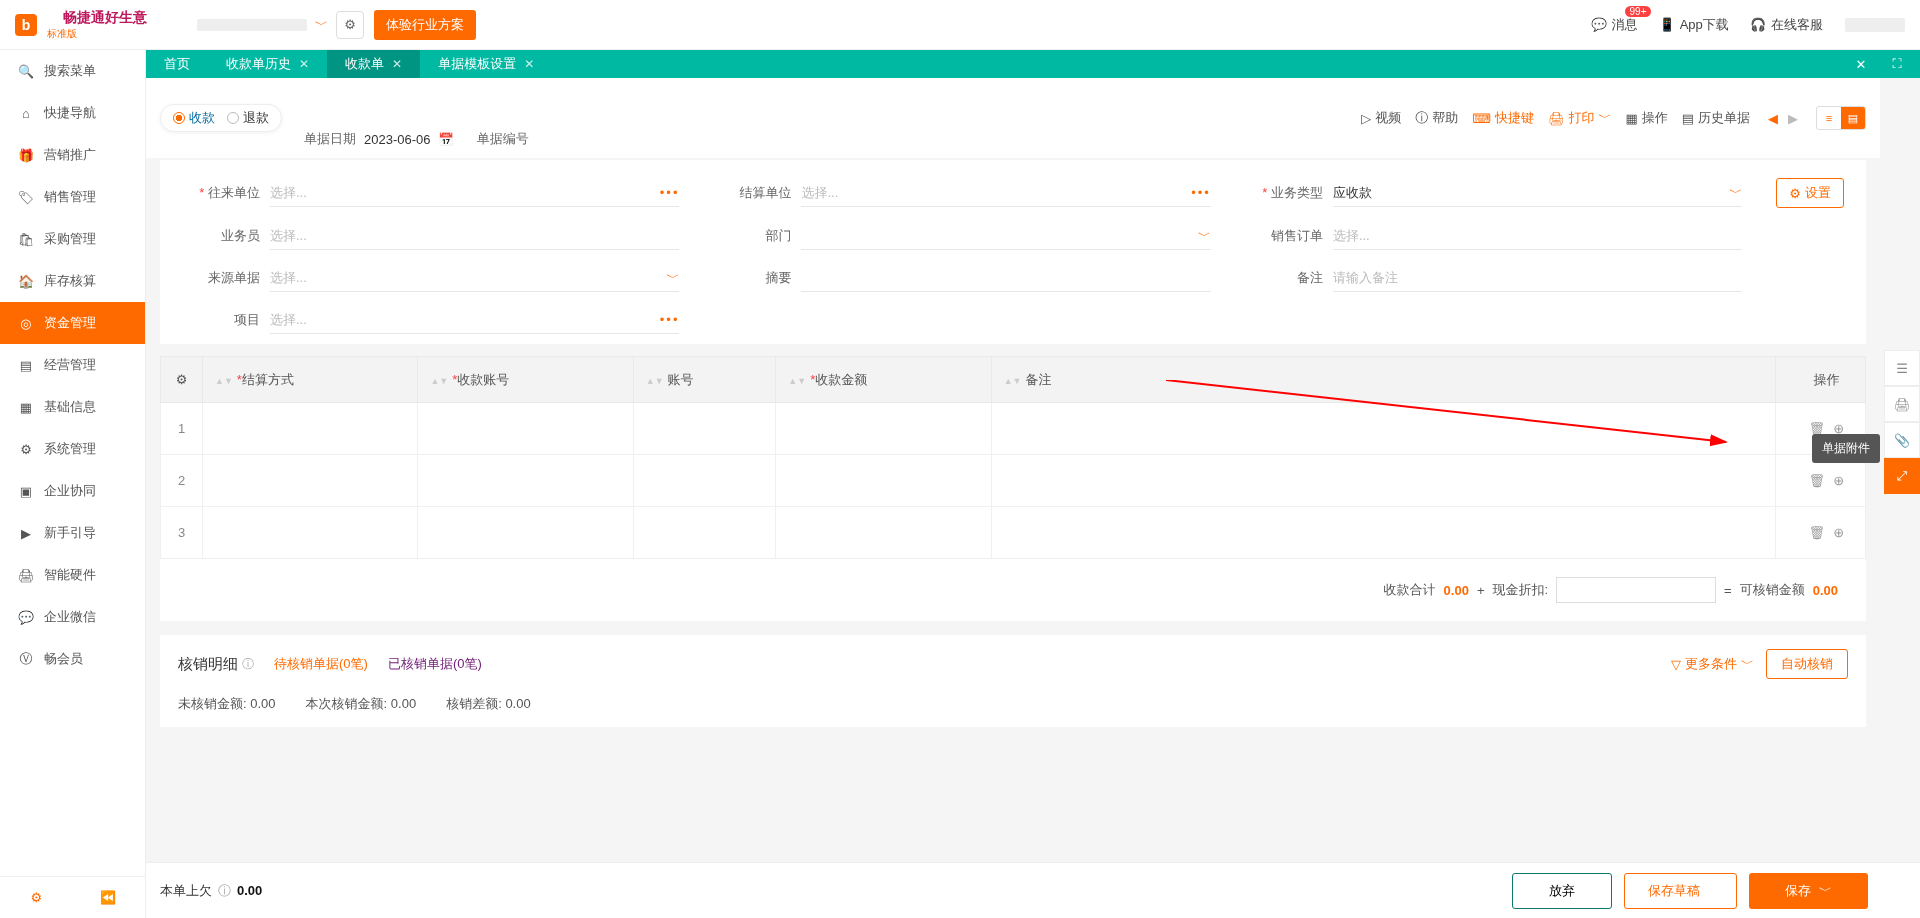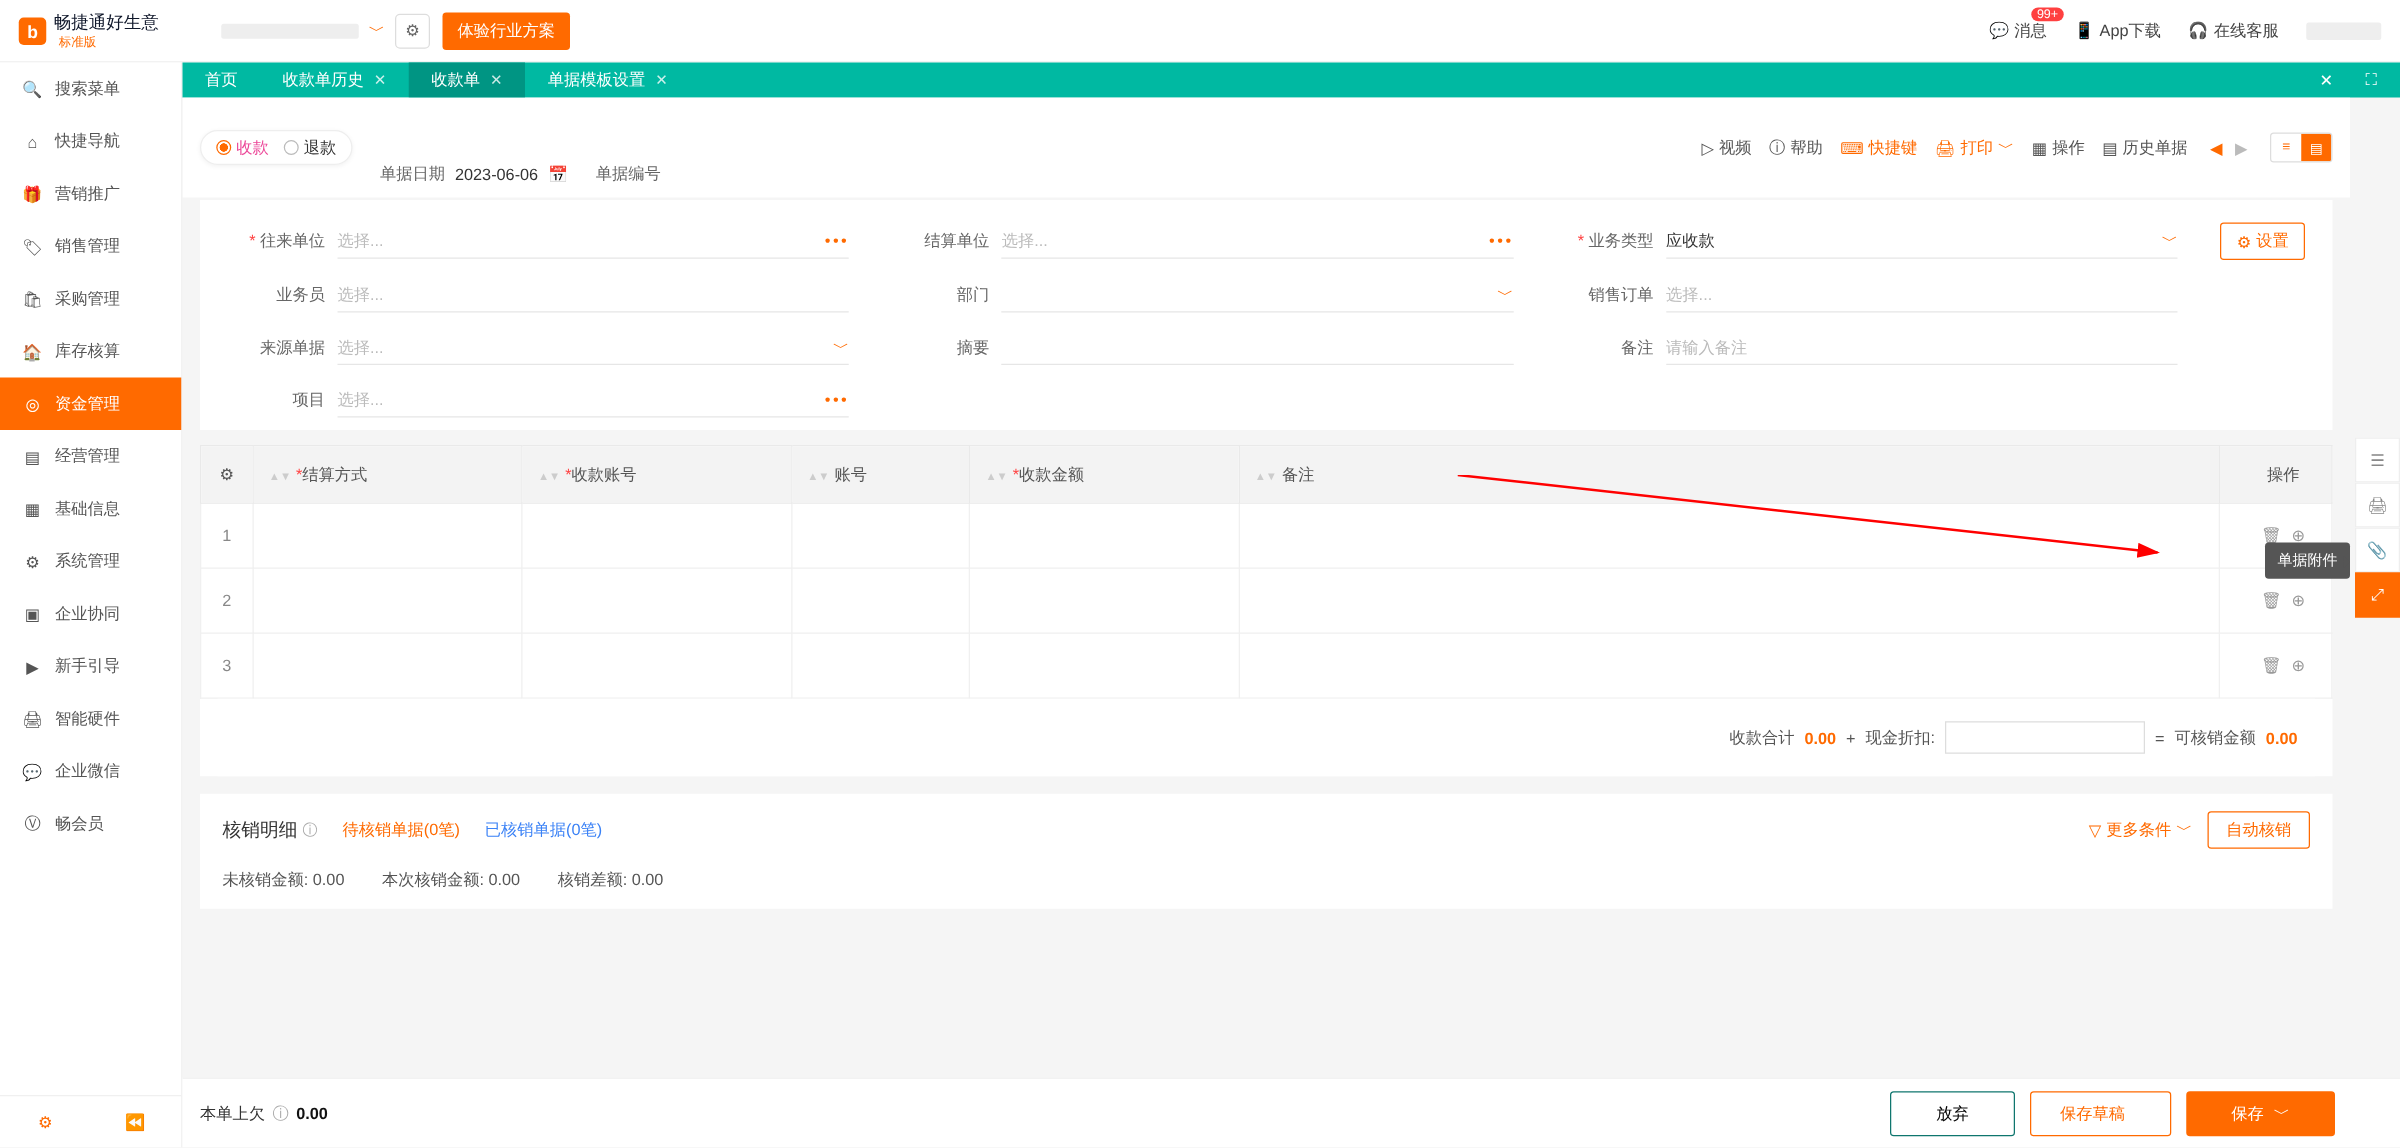--- a/index.html
+++ b/index.html
@@ -1,21 +1,21 @@
 <!DOCTYPE html>
 <html><head>
 <meta charset="utf-8">
 <style>
 * { margin: 0; padding: 0; box-sizing: border-box; font-family: "Microsoft YaHei", sans-serif; }
 body { font-size: 13px; color: #333; background: #f5f5f5; overflow: hidden; }
 .app { display: flex; flex-direction: column; height: 918px; width: 1920px; }
 .topbar { height: 50px; background: #fff; display: flex; align-items: center; padding: 0 15px; border-bottom: 1px solid #eee; }
 .logo { display: flex; align-items: center; gap: 6px; }
 .logo-icon { width: 22px; height: 22px; background: #ff6a00; border-radius: 4px; display: flex; align-items: center; justify-content: center; color: #fff; font-weight: bold; font-size: 14px; }
-.logo-text { color: #0f172a; font-weight: 400; font-size: 14px; }
+.logo-text { color: #be185d; font-weight: 700; font-size: 14px; margin-left: 20px; }
 .logo-sub { color: #ff6a00; font-size: 10px; margin-left: 4px; }
 .org-select { margin-left: 50px; display: flex; align-items: center; color: #999; gap: 8px; }
 .org-select .chev { color: #ff6a00; }
 .top-btn-gear { margin-left: 8px; width: 28px; height: 28px; border: 1px solid #ddd; border-radius: 4px; display: flex; align-items: center; justify-content: center; color: #666; cursor: pointer; }
 .trial-btn { margin-left: 10px; background: #ff6a00; color: #fff; padding: 6px 12px; border-radius: 3px; cursor: pointer; }
 .top-right { margin-left: auto; display: flex; align-items: center; gap: 22px; color: #444; }
 .top-right .item { display: flex; align-items: center; gap: 4px; cursor: pointer; position: relative; }
 .badge99 { position: absolute; top: -10px; right: -14px; background: #ff4040; color: #fff; border-radius: 10px; font-size: 10px; padding: 0 5px; }
 .body { display: flex; flex: 1; min-height: 0; }
 .sidebar { width: 146px; background: #fff; display: flex; flex-direction: column; border-right: 1px solid #eee; }
@@ -30,21 +30,21 @@
 .tab.active { background: #009583; justify-content: flex-end; }
 .tab .close { font-size: 12px; opacity: .8; }
 .tabs-right { margin-left: auto; display: flex; align-items: center; padding-right: 8px; gap: 6px; }
 .tabs-right .tbtn { width: 30px; height: 30px; display: flex; align-items: center; justify-content: center; cursor: pointer; }
 .content { flex: 1; overflow-y: auto; padding-right: 40px; }
 .action-row { display: flex; align-items: center; padding: 10px 0 10px 14px; gap: 10px; background: #fff; margin-bottom: 2px; }
 .radio-group { background: #fff; padding: 4px 12px; border-radius: 15px; border: 1px solid #eee; display: flex; gap: 12px; align-items: center; box-shadow: 0 1px 4px rgba(0,0,0,.06); }
 .rlabel { display: flex; align-items: center; gap: 4px; cursor: pointer; }
 .rcircle { width: 12px; height: 12px; border-radius: 50%; border: 1px solid #bbb; display: inline-block; }
 .rcircle.sel { border-color: #ff6a00; background: radial-gradient(circle,#ff6a00 45%,transparent 50%); }
-.rlabel.sel { color: #ec4899; }
+.rlabel.sel { color: #0369a1; }
 .meta { display: flex; align-items: center; gap: 8px; margin-left: 12px; color: #666; margin-top: 42px; }
 .meta .date { color: #333; }
 .meta .cal { color: #ff6a00; }
 .toolbar-right { margin-left: auto; display: flex; align-items: center; gap: 14px; color: #555; padding-right: 14px; }
 .toolbar-right .titem { display: flex; align-items: center; gap: 4px; cursor: pointer; }
 .toolbar-right .orange { color: #ff6a00; }
 .nav-arrows { display: flex; align-items: center; gap: 2px; }
 .nav-arrows span { color: #bbb; padding: 0 4px; cursor: pointer; }
 .nav-arrows .o { color: #ff6a00; }
 .seg { display: flex; border: 1px solid #ddd; border-radius: 3px; overflow: hidden; }
@@ -69,21 +69,21 @@
 tbody .act { text-align: center; color: #999; }
 tbody .act span { margin: 0 4px; cursor: pointer; }
 .subtotal td { background: #fdf6ea; color: #7a6a4a; }
 .totals { display: flex; justify-content: flex-end; align-items: center; gap: 8px; padding: 18px 14px; color: #555; background: #fff; margin: 0 14px; }
 .totals .amt { color: #ff6a00; font-weight: bold; }
 .totals input { border: 1px solid #ddd; height: 26px; width: 160px; padding: 0 6px; }
 .writeoff { background: #fff; margin: 14px 14px 70px; padding: 14px 18px; }
 .writeoff .hdr { display: flex; align-items: center; gap: 20px; }
 .writeoff .hdr h3 { font-size: 15px; font-weight: 500; display: flex; gap: 4px; align-items: center; }
 .writeoff .hdr .pend { color: #ff6a00; cursor: pointer; }
-.writeoff .hdr .done { color: #3b82f6; cursor: pointer; }
+.writeoff .hdr .done { color: #701a75; cursor: pointer; }
 .writeoff .stats { display: flex; gap: 30px; margin-top: 16px; color: #555; }
 .writeoff .right { margin-left: auto; display: flex; gap: 12px; align-items: center; }
 .more-cond { color: #ff6a00; display: flex; gap: 4px; cursor: pointer; align-items: center; }
 .auto-btn { border: 1px solid #ff6a00; color: #ff6a00; padding: 5px 14px; border-radius: 3px; cursor: pointer; }
 .footer { position: absolute; bottom: 0; left: 0; right: 0; height: 56px; background: #fff; border-top: 1px solid #eee; display: flex; align-items: center; padding: 0 14px; gap: 12px; }
 .footer .owe { display: flex; align-items: center; gap: 6px; }
 .footer .owe .v { font-weight: bold; color: #111; }
 .footer .btns { margin-left: auto; display: flex; gap: 12px; padding-right: 38px; }
 .footer .btn { padding: 8px 36px; border-radius: 3px; cursor: pointer; text-align: center; }
 .btn.plain { border: 1px solid #0f766e; color: #000000; }

